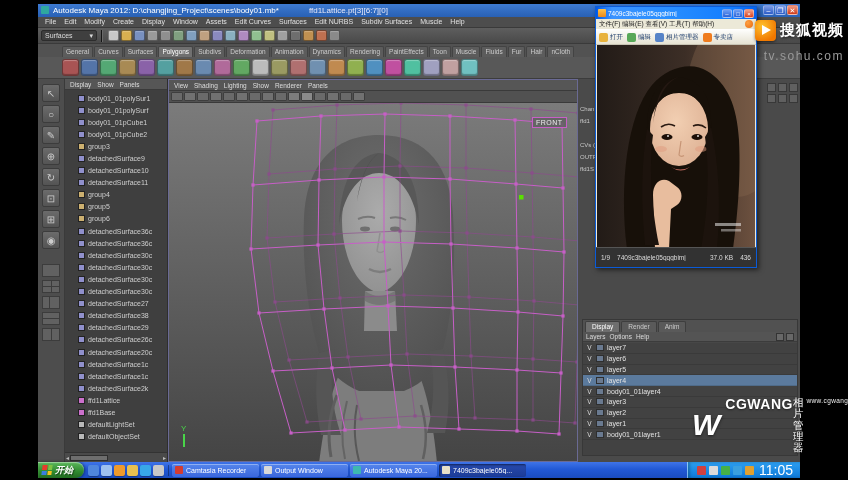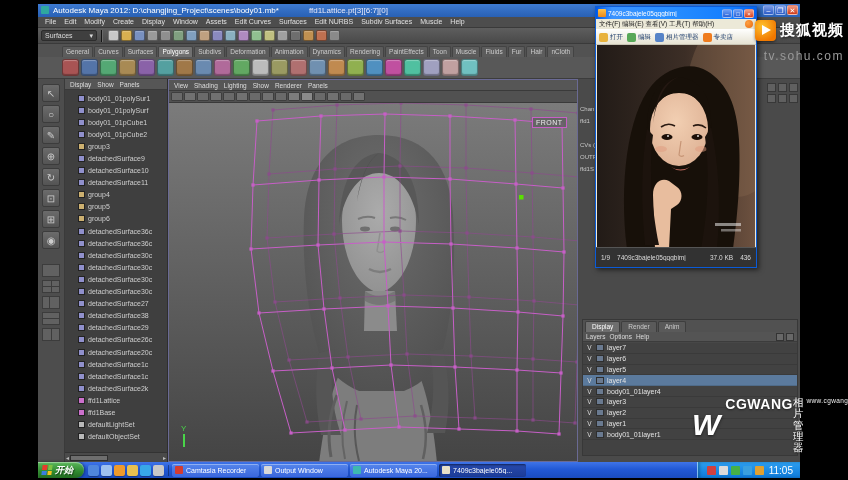--- a/index.html
+++ b/index.html
@@ -143,21 +143,21 @@
   .taskbtn{height:13px;width:87px;background:linear-gradient(#5585ec,#3a67dd);border-radius:2px;flex:none;
            box-shadow:inset 0 1px 0 rgba(255,255,255,0.35),0 1px 1px rgba(0,0,0,0.3);
            display:flex;align-items:center;gap:3px;padding:0 3px;color:#fff;font-size:7px;overflow:hidden;}
   .taskbtn.selected{background:linear-gradient(#2749ad,#1c3c97);box-shadow:inset 1px 1px 2px rgba(0,0,0,0.5);}
   .tb-icon{width:8px;height:8px;border-radius:1px;flex:none;}
   .tb-label{white-space:nowrap;overflow:hidden;}
   .tray{height:16px;display:flex;align-items:center;gap:3px;padding:0 7px 0 9px;flex:none;
         background:linear-gradient(#2d9ff0,#0e79d8);border-left:1px solid rgba(255,255,255,0.45);
         box-shadow:inset 2px 0 3px rgba(0,0,0,0.25);}
   .tray-icon{width:9px;height:9px;border-radius:1px;}
-  .clock{color:#fff;font-size:10px;padding-left:2px;}
+  .clock{color:#fff;font-size:14px;padding-left:2px;}
 
   
   .sohu-wm{position:absolute;right:4px;top:20px;z-index:50;display:flex;flex-direction:column;align-items:flex-end;gap:8px;}
   .sohu-row{display:flex;align-items:center;gap:4px;}
   .sohu-icon{width:21px;height:21px;border-radius:4px;position:relative;flex:none;
              background:radial-gradient(circle at 35% 30%,#ffc22e,#f07800 75%);box-shadow:0 1px 3px rgba(0,0,0,0.5);}
   .sohu-icon::after{content:"";position:absolute;left:7px;top:5px;border-left:9px solid #fff;
                     border-top:5px solid transparent;border-bottom:5px solid transparent;}
   .sohu-text{color:#fff;font-size:15px;font-weight:bold;letter-spacing:1px;text-shadow:0 1px 3px rgba(0,0,0,0.8);}
   .sohu-sub{color:#9a9a9a;font-size:12px;letter-spacing:1.5px;}

